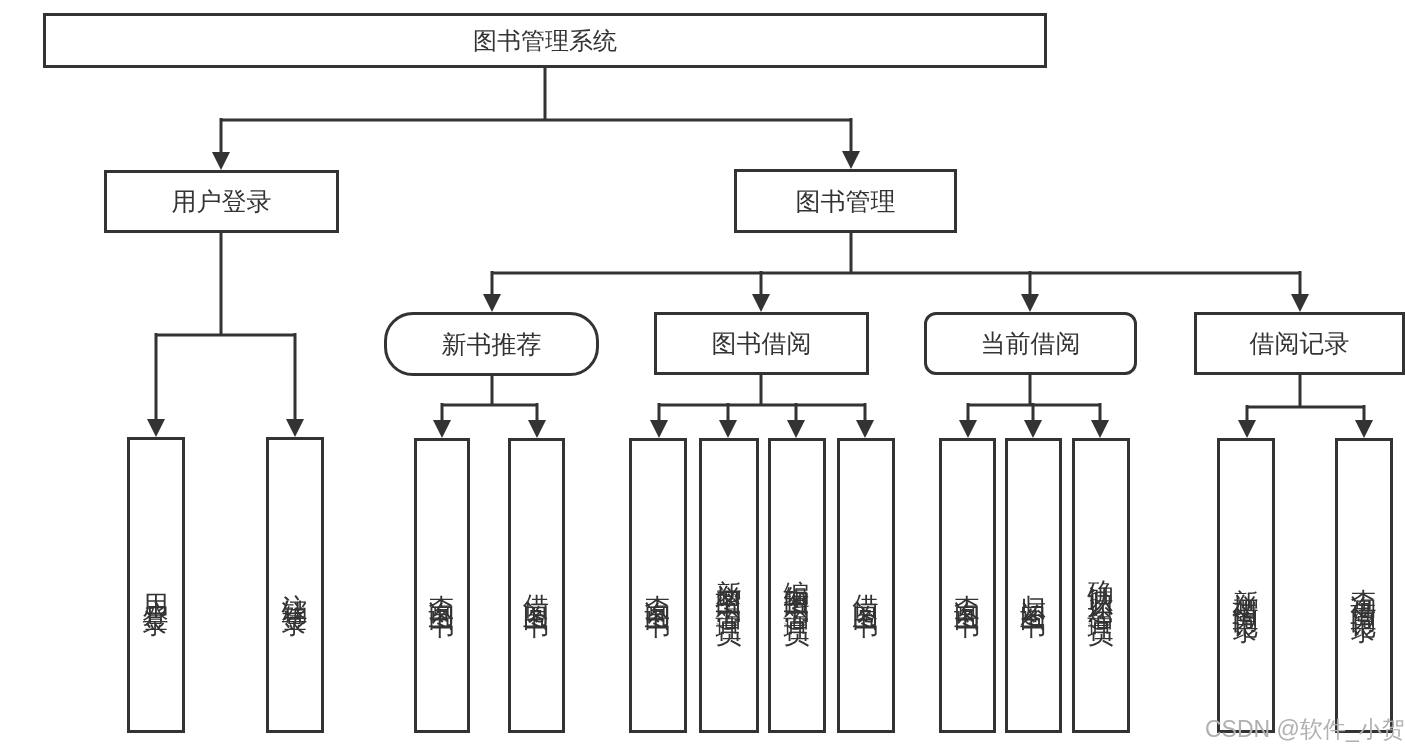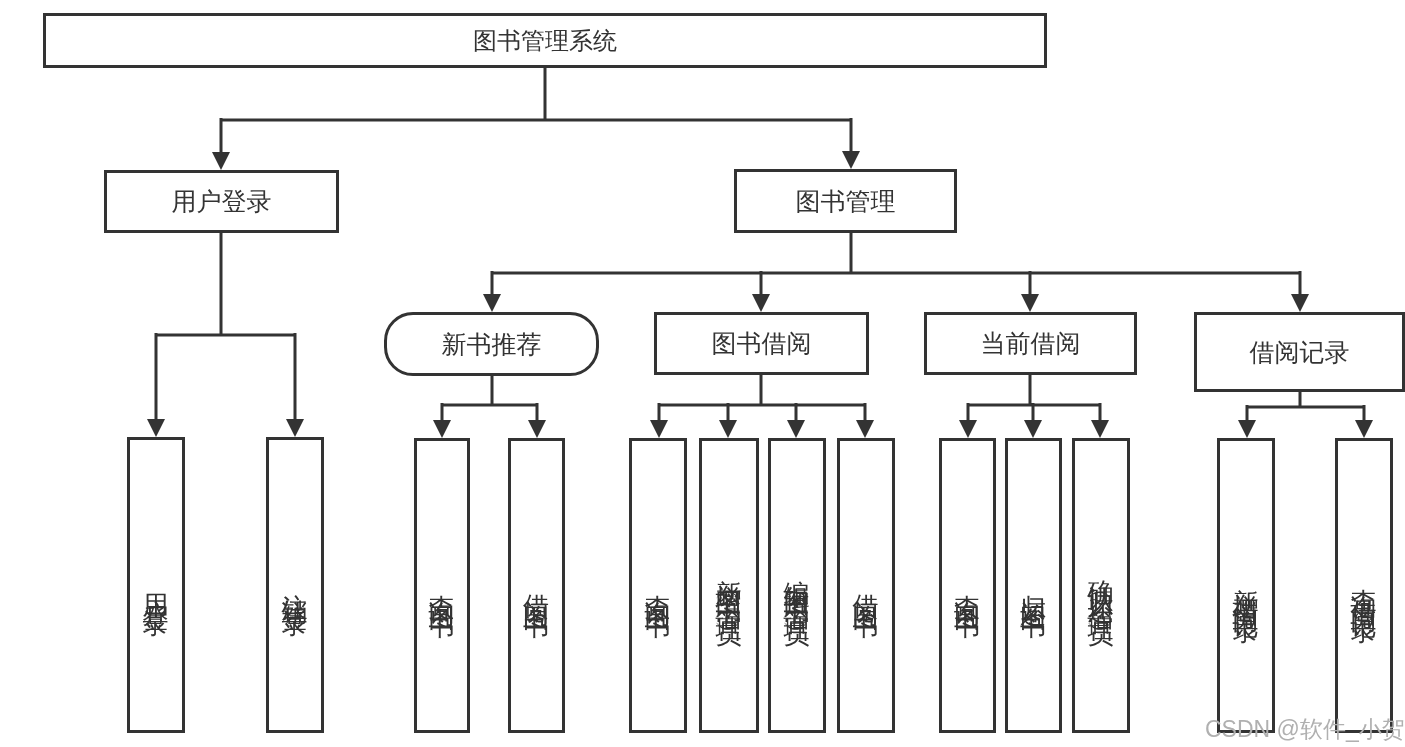--- a/index.html
+++ b/index.html
@@ -61,22 +61,22 @@
              M1216 420 H1234 L1225 438 Z M1333 420 H1351 L1342 438 Z" fill="#333333" stroke="none"></path>
   </svg>
 
   <div class="box rootbox" style="left:21px;top:13px;width:1004px;height:55px;">图书管理系统</div>
 
   <div class="box" style="left:82px;top:170px;width:235px;height:63px;">用户登录</div>
   <div class="box" style="left:712px;top:169px;width:223px;height:64px;">图书管理</div>
 
   <div class="box" style="left:362px;top:312px;width:215px;height:64px;border-radius:29px;">新书推荐</div>
   <div class="box" style="left:632px;top:312px;width:215px;height:63px;">图书借阅</div>
-  <div class="box" style="left:902px;top:312px;width:213px;height:63px;">当前借阅</div>
-  <div class="box" style="left:1172px;top:312px;width:211px;height:80px;">借阅记录</div>
+  <div class="box" style="left:902px;top:312px;width:213px;height:63px;border-radius:12px;">当前借阅</div>
+  <div class="box" style="left:1172px;top:312px;width:211px;height:63px;">借阅记录</div>
 
   <div class="box vbox" style="left:105px;top:437px;width:58px;height:296px;">用户登录</div>
   <div class="box vbox" style="left:244px;top:437px;width:58px;height:296px;">注销登录</div>
 
   <div class="box vbox" style="left:392px;top:438px;width:56px;height:295px;">查询图书</div>
   <div class="box vbox" style="left:486px;top:438px;width:57px;height:295px;">借阅图书</div>
 
   <div class="box vbox" style="left:607px;top:438px;width:58px;height:295px;">查询图书</div>
   <div class="box vbox" style="left:677px;top:438px;width:60px;height:295px;">新增图书（管理员）</div>
   <div class="box vbox" style="left:746px;top:438px;width:58px;height:295px;">编辑图书（管理员）</div>

